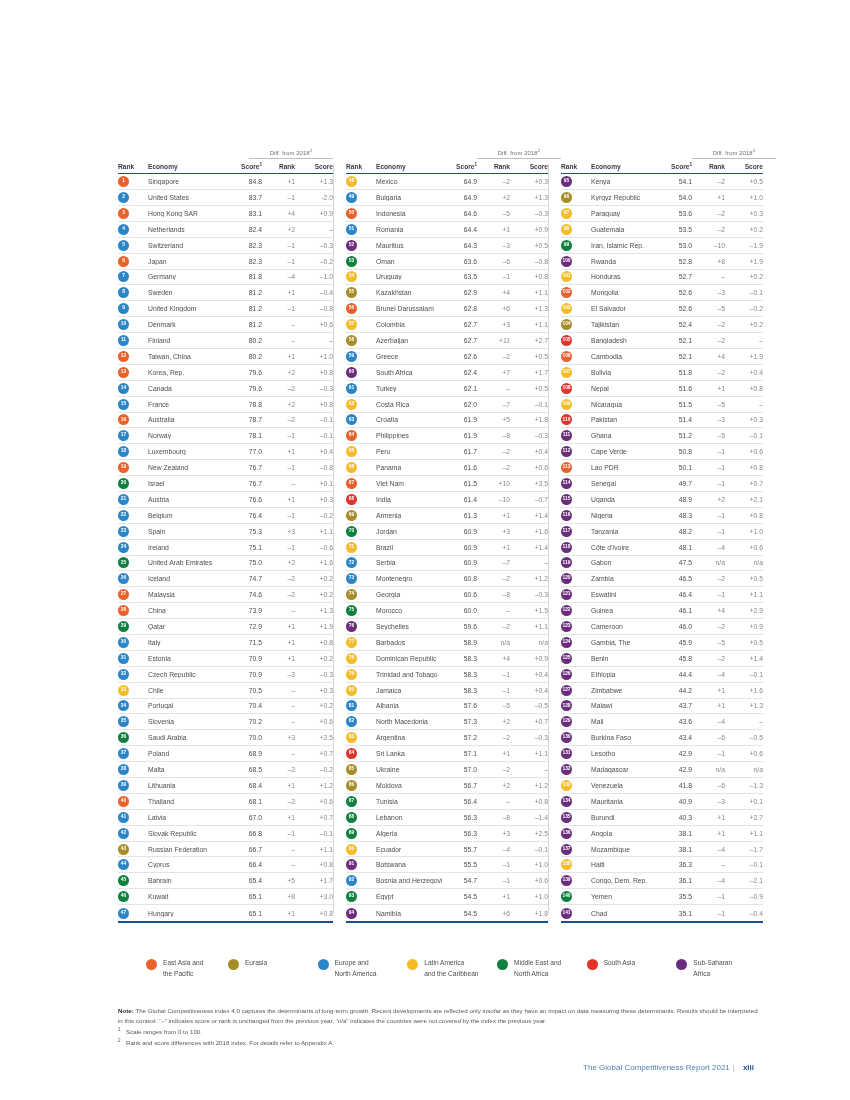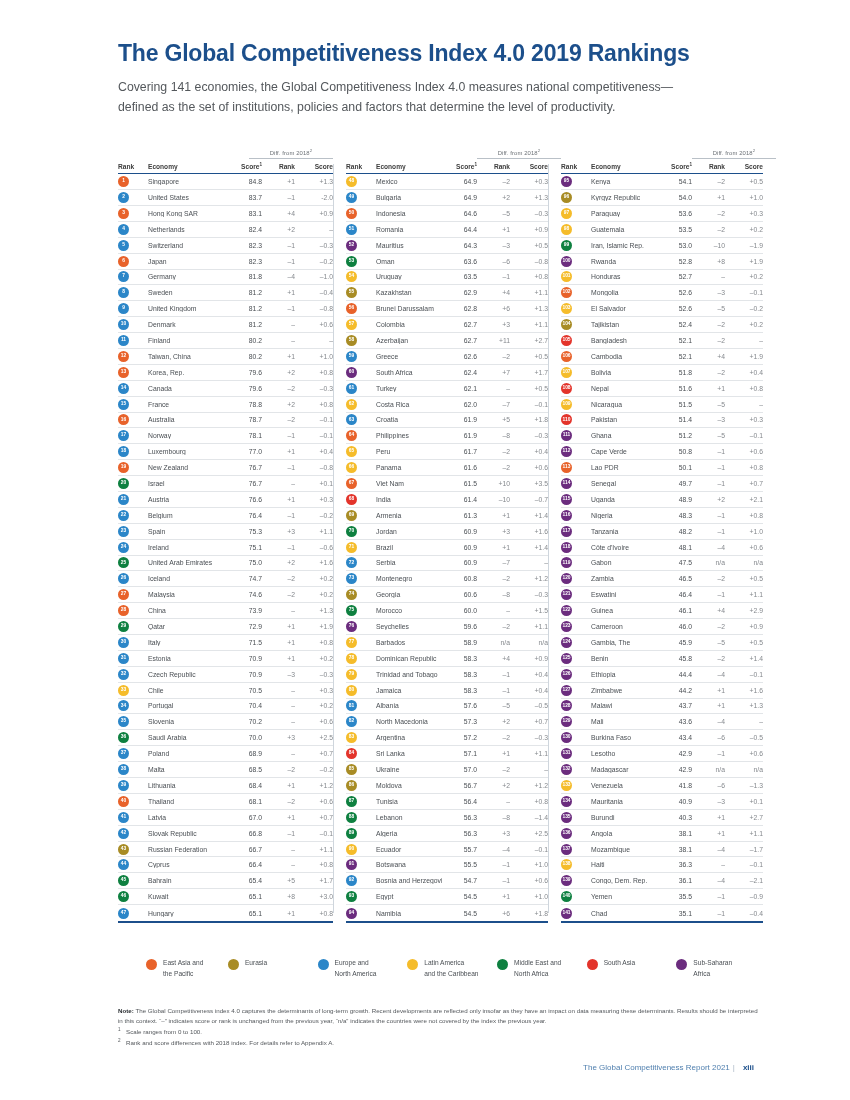--- a/index.html
+++ b/index.html
@@ -100,22 +100,20 @@
     font-size:8px; color:#4f7fae;
   }
   .footer .pg { color:#1c4f8b; font-weight:bold; padding-left:5px; }
   .footer .bar { color:#a9b6c4; padding:0 3px; }
 </style>
 </head>
 <body>
 
 <div class="page">
 
-  <div class="title">The Global Competitiveness Index 4.0 2019 Rankings</div>
-  <div class="intro">Covering 141 economies, the Global Competitiveness Index 4.0 measures national competitiveness—defined as the set of institutions, policies and factors that determine the level of productivity.</div>
 
   <div class="cols" id="cols">
       <div class="col">
         <div class="diff-label"><span>Diff. from 2018</span><sup>2</sup></div>
         <div class="hdr">
           <div class="h-rank">Rank</div>
           <div class="h-econ">Economy</div>
           <div class="h-score">Score<sup>1</sup></div>
           <div class="h-drank">Rank</div>
           <div class="h-dscore">Score</div>

